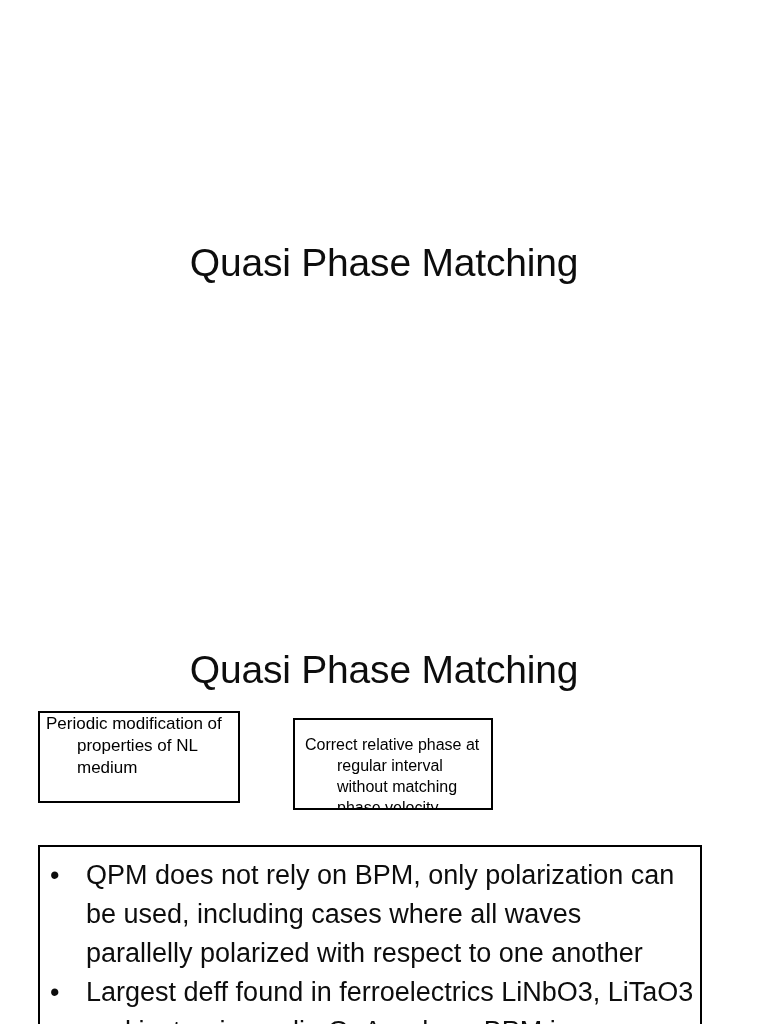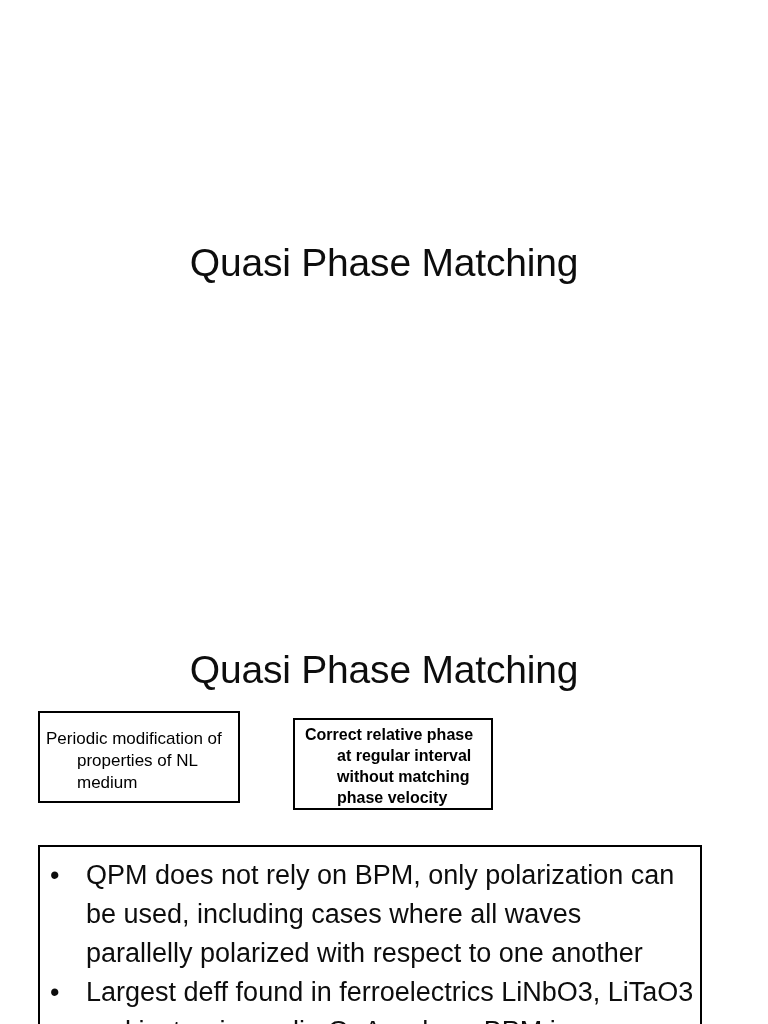--- a/index.html
+++ b/index.html
@@ -94,36 +94,36 @@
   #callout-periodic {
     left: 38px;
     top: 131px;          
     width: 202px;
     height: 92px;
   }
   #callout-periodic .callout-text {
     font-size: 17px;
     line-height: 22px;
     font-weight: 400;
-    padding-top: 15px;
+    padding-top: 0;
     padding-left: 37px;
     text-indent: -31px;
   }
 
   #callout-correct-phase {
     left: 293px;
     top: 138px;          
     width: 200px;
     height: 92px;
   }
   #callout-correct-phase .callout-text {
     font-size: 16px;
     line-height: 21px;
-    font-weight: 700;
-    padding-top: 4px;
+    font-weight: 400;
+    padding-top: 14px;
     padding-left: 42px;
     text-indent: -32px;
   }
 
   
   #bullet-box {
     position: absolute;
     left: 38px;
     top: 265px;          
     width: 664px;

